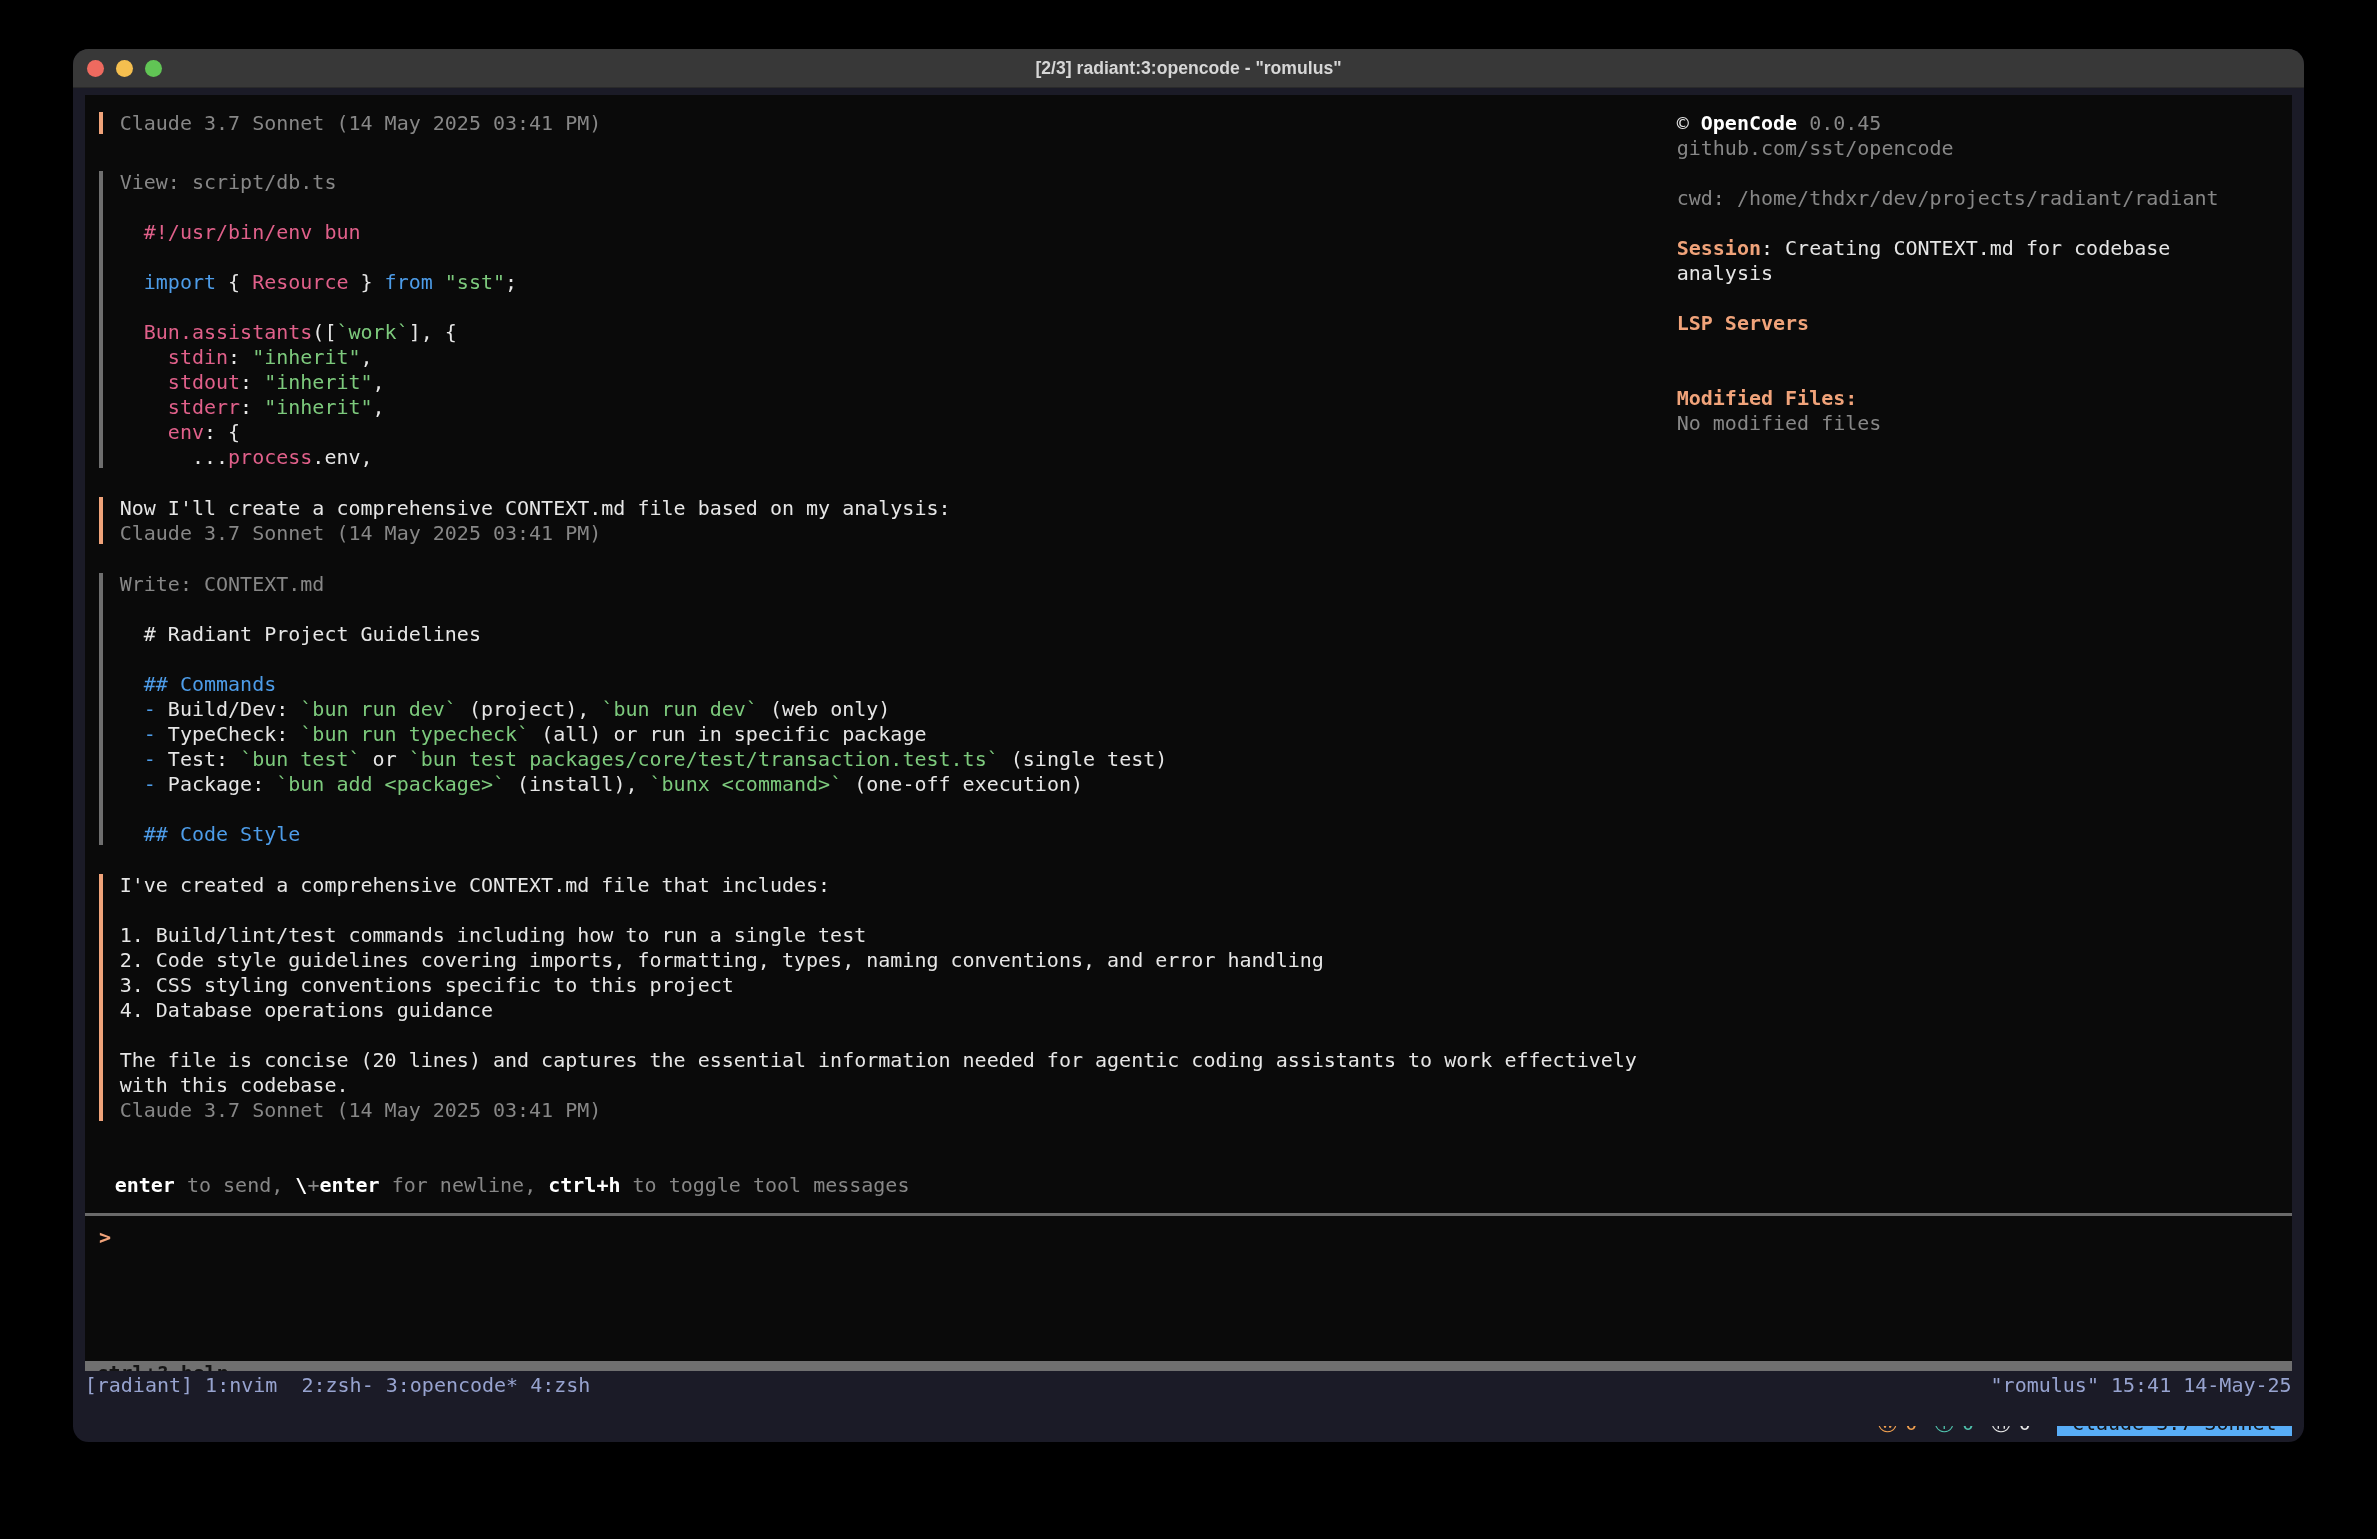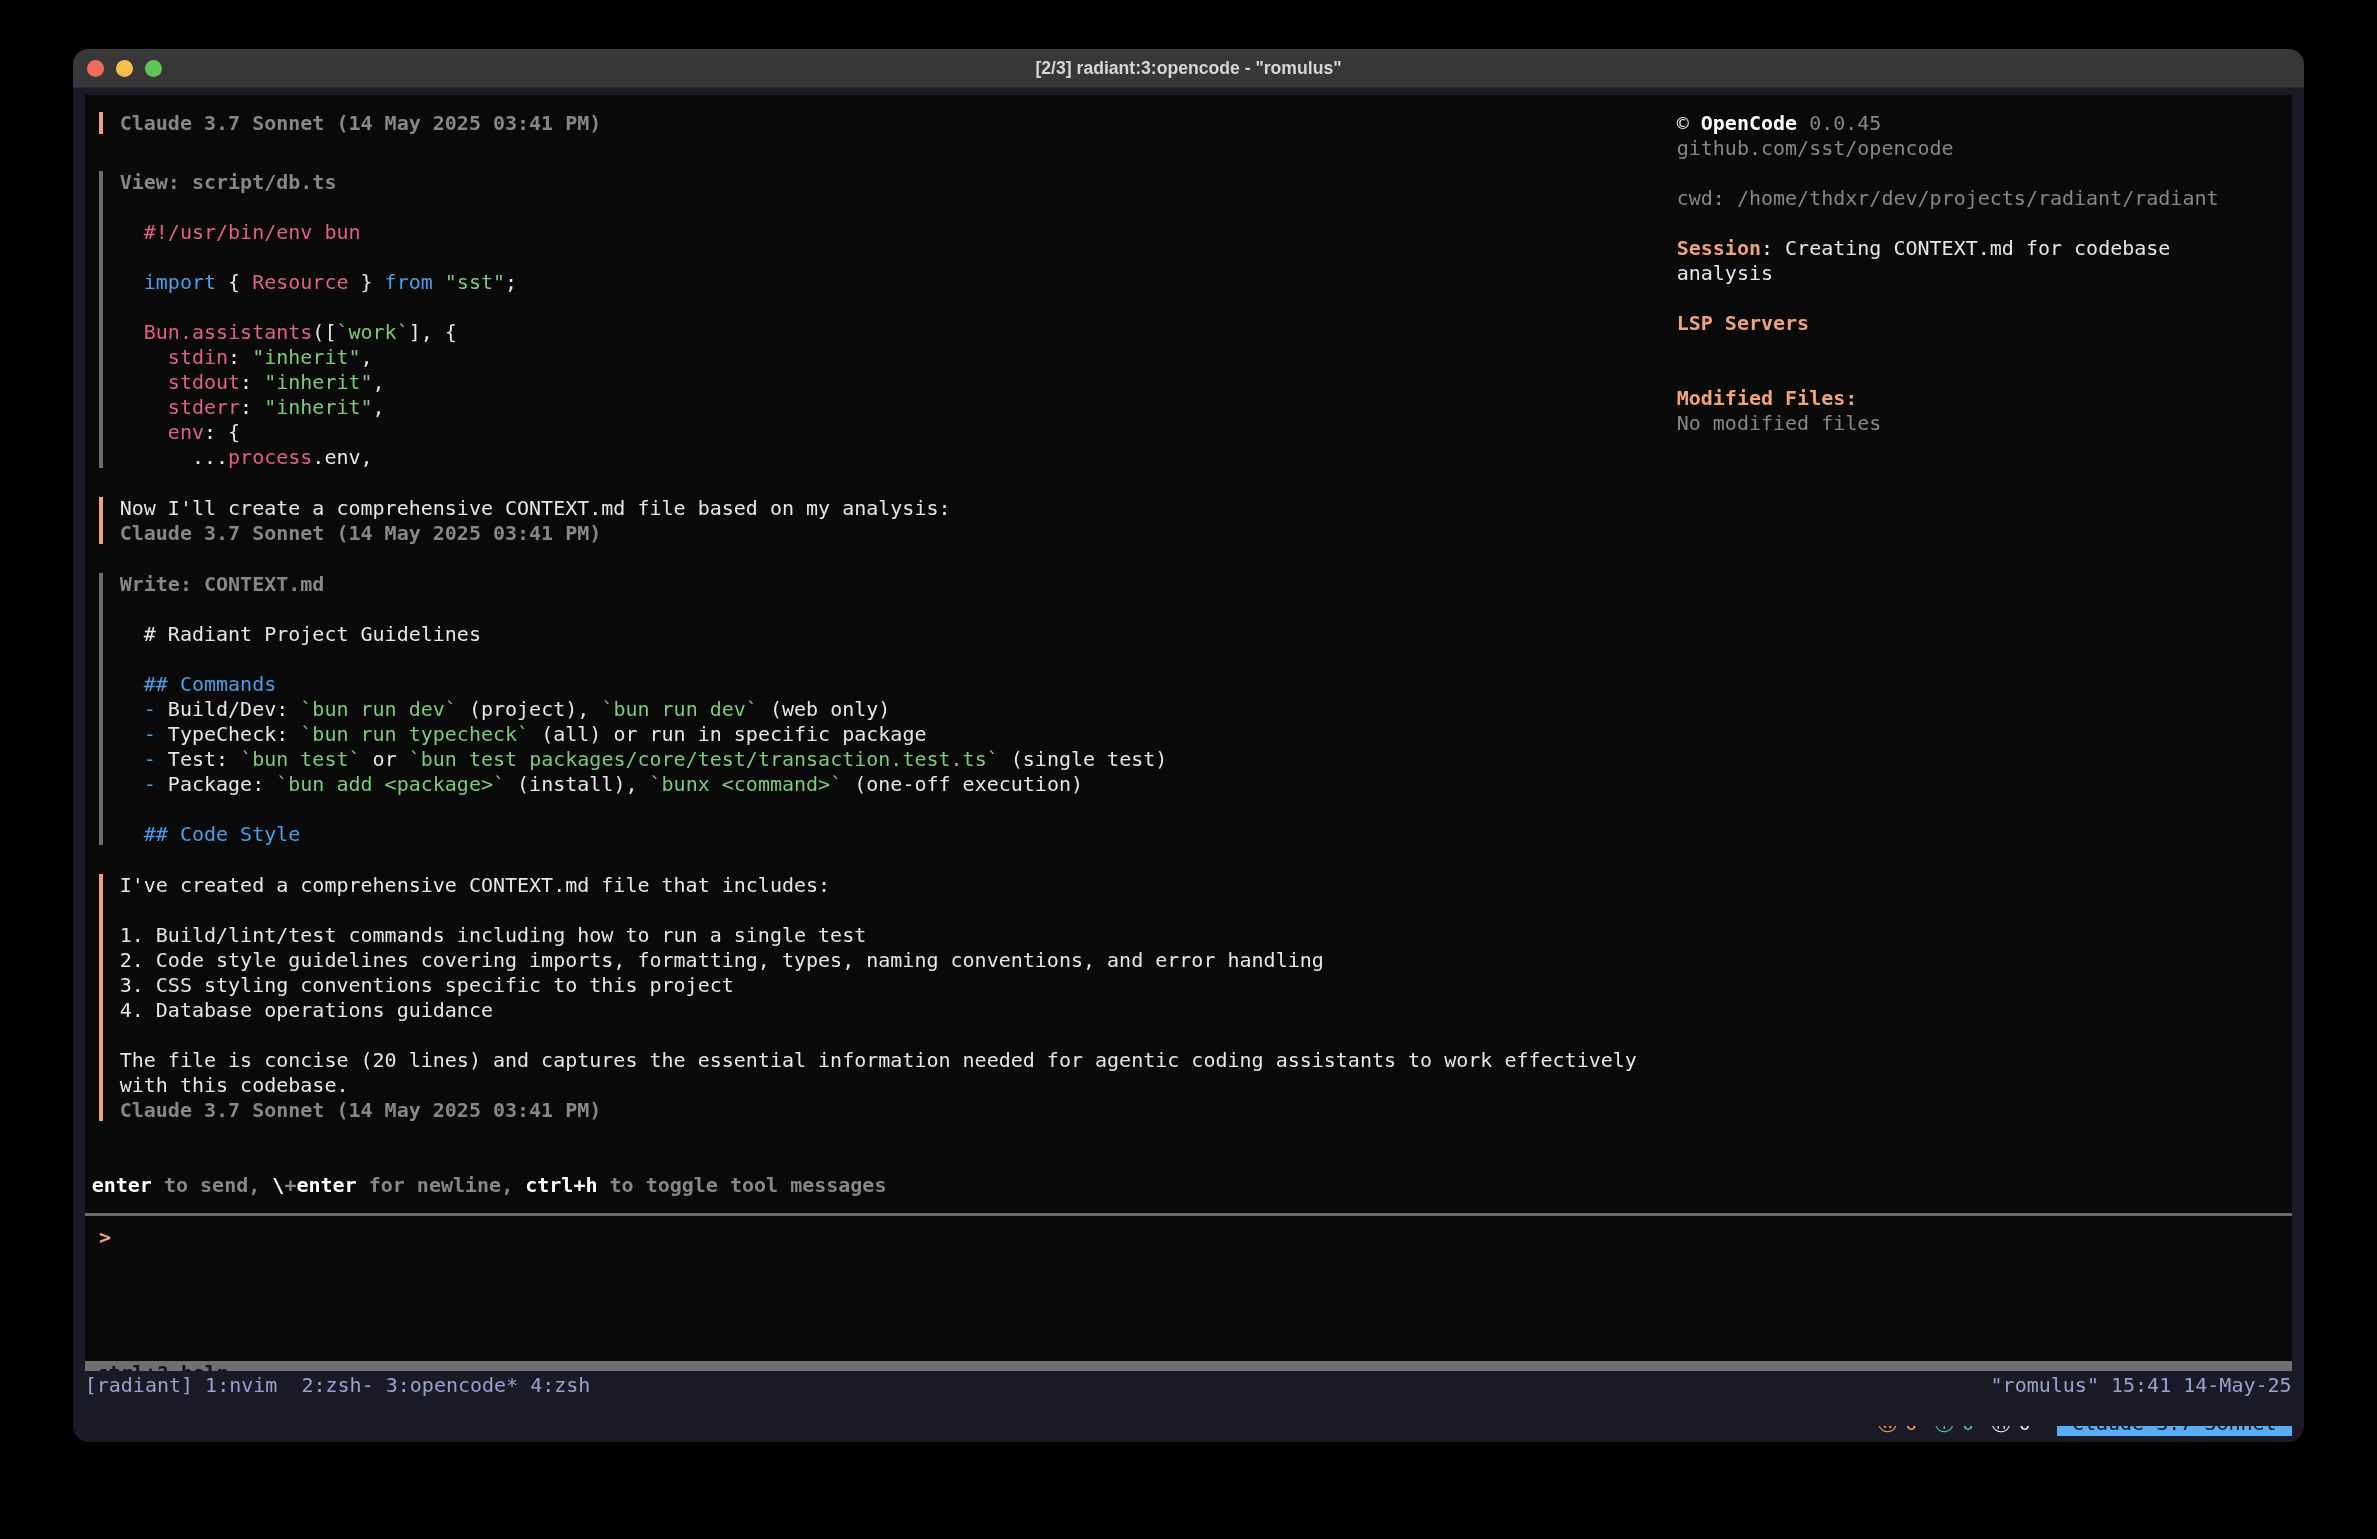--- a/index.html
+++ b/index.html
@@ -39,28 +39,28 @@
     font-size:20px;line-height:25px;color:var(--fg);
   }
   .chat{padding-top:15.7px;}
   .block{position:relative;padding-left:35px;margin-bottom:26px;}
   .chat .block:first-child{margin-bottom:34px;}
   .block::before{content:"";position:absolute;left:14.4px;top:1.3px;bottom:1.3px;width:3.9px;}
   .accent-orange::before{background:var(--accent-orange);}
   .accent-gray::before{background:var(--accent-gray);}
   .line{white-space:pre;min-height:25px;}
   .seg-fg{color:var(--fg);}
-  .seg-dim{color:var(--dim);font-weight:bold;}
+  .seg-dim{color:var(--dim);}
   .seg-pink{color:var(--pink);}
   .seg-blue{color:var(--blue);}
   .seg-green{color:var(--green);}
   .seg-bold{color:#ffffff;font-weight:bold;}
 
   
-  .editor-hint{margin-top:50px;padding-left:7px;white-space:pre;}
+  .editor-hint{margin-top:50px;padding-left:30px;white-space:pre;}
   .divider{height:2.6px;background:#6a6a6a;margin-top:15.7px;}
   .prompt-row{margin-top:9px;padding-left:14.4px;min-height:25px;}
   .prompt-symbol{color:var(--accent-orange);font-weight:bold;}
 
   
   .status-row{position:absolute;left:0;right:0;bottom:0;height:26px;display:flex;align-items:stretch;flex-direction:column;}
   .chip{display:flex;align-items:center;padding:0 11.7px;color:#141414;}
   .chip-help{background:var(--chip-help-bg);font-weight:bold;}
   .chip-tokens{background:var(--chip-tokens-bg);margin-left:5.2px;}
   .status-right{margin-left:auto;display:flex;align-items:stretch;}

